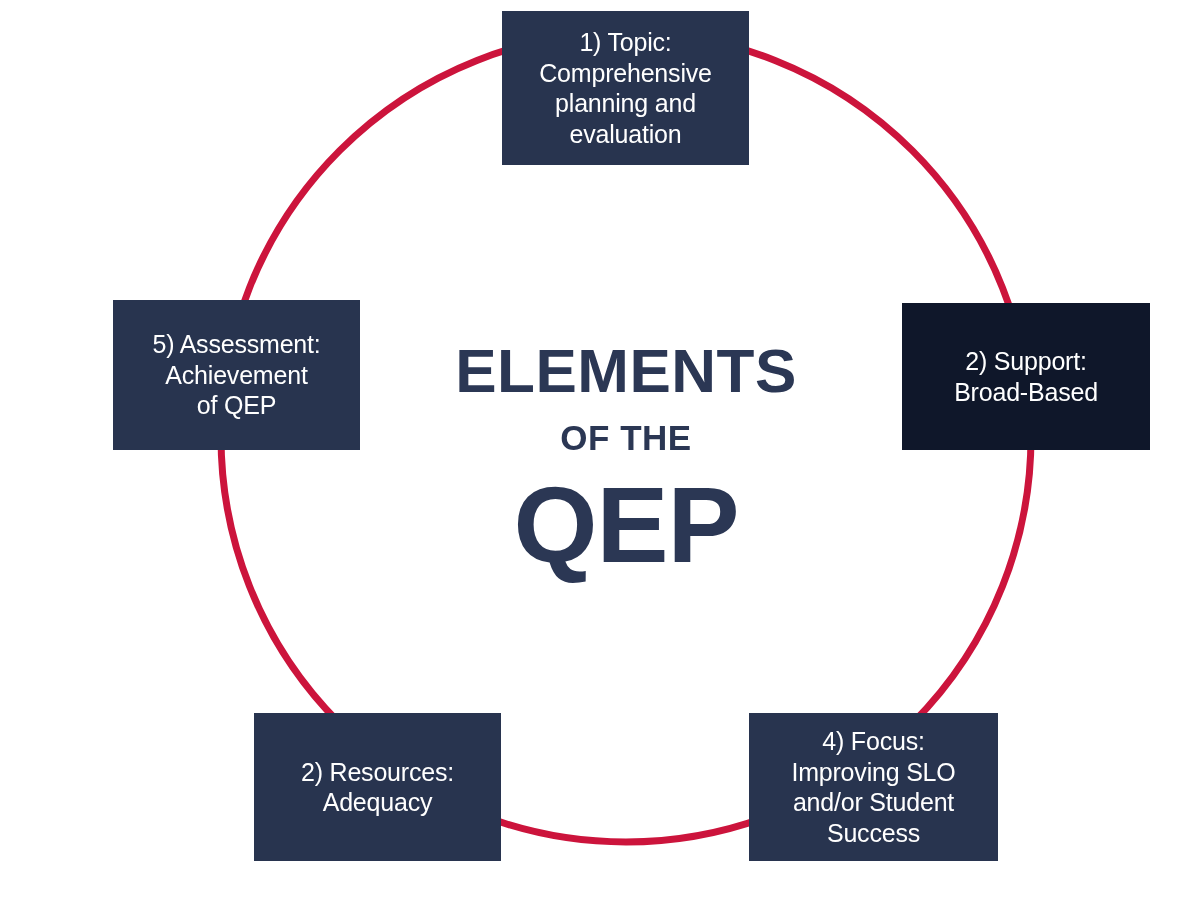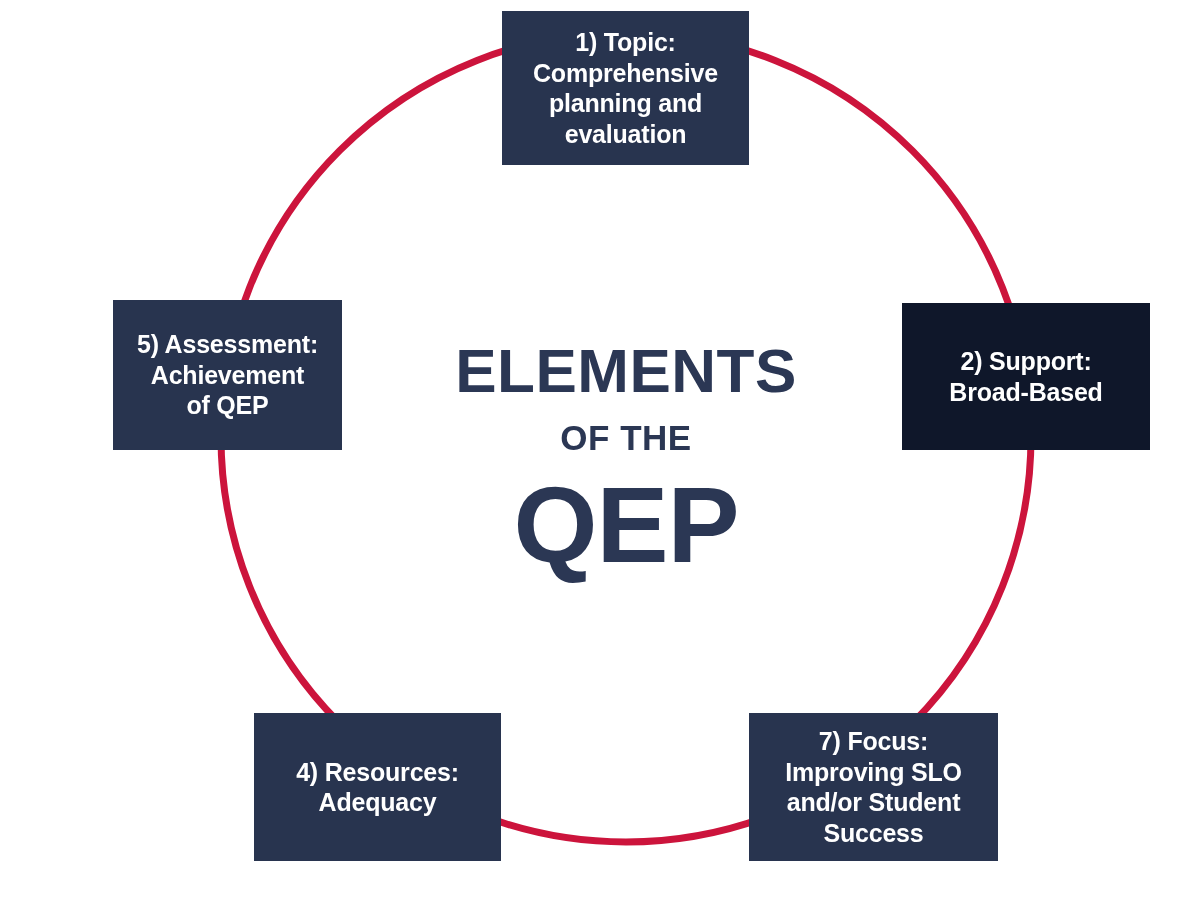--- a/index.html
+++ b/index.html
@@ -34,31 +34,31 @@
     align-items: center;
     justify-content: center;
     text-align: center;
     box-sizing: border-box;
     padding: 6px 10px;
     z-index: 3;
   }
   .node-label {
     font-size: 25px;
     line-height: 1.22;
-    font-weight: 700;
+    font-weight: 400;
     letter-spacing: -0.2px;
     white-space: pre-line;
     color: #ffffff;
   }
   
   #box-1 { left: 502px; top: 11px;  width: 247px; height: 154px; }
   #box-2 { left: 902px; top: 303px; width: 248px; height: 147px; }
   #box-3 { left: 749px; top: 713px; width: 249px; height: 148px; }
   #box-4 { left: 254px; top: 713px; width: 247px; height: 148px; }
-  #box-5 { left: 113px; top: 300px; width: 229px; height: 150px; }
+  #box-5 { left: 113px; top: 300px; width: 247px; height: 150px; }
 
   #center-block {
     position: absolute;
     left: 340px;
     top: 340px;
     width: 572px;
     height: 260px;
     display: flex;
     flex-direction: column;
     align-items: center;
@@ -112,28 +112,28 @@
 planning and
 evaluation</div>
   </div>
 
   <div id="box-2" class="node-box" style="background: #0f172a; color: rgb(255, 255, 255);">
     <div class="node-label">2) Support:
 Broad-Based</div>
   </div>
 
   <div id="box-3" class="node-box" style="background: rgb(40, 52, 79); color: rgb(255, 255, 255);">
-    <div class="node-label">7) Focus:
+    <div class="node-label">4) Focus:
 Improving SLO
 and/or Student
 Success</div>
   </div>
 
   <div id="box-4" class="node-box" style="background: rgb(40, 52, 79); color: rgb(255, 255, 255);">
-    <div class="node-label">4) Resources:
+    <div class="node-label">2) Resources:
 Adequacy</div>
   </div>
 
   <div id="box-5" class="node-box" style="background: rgb(40, 52, 79); color: rgb(255, 255, 255);">
     <div class="node-label">5) Assessment:
 Achievement
 of QEP</div>
   </div>
 
 </div>

